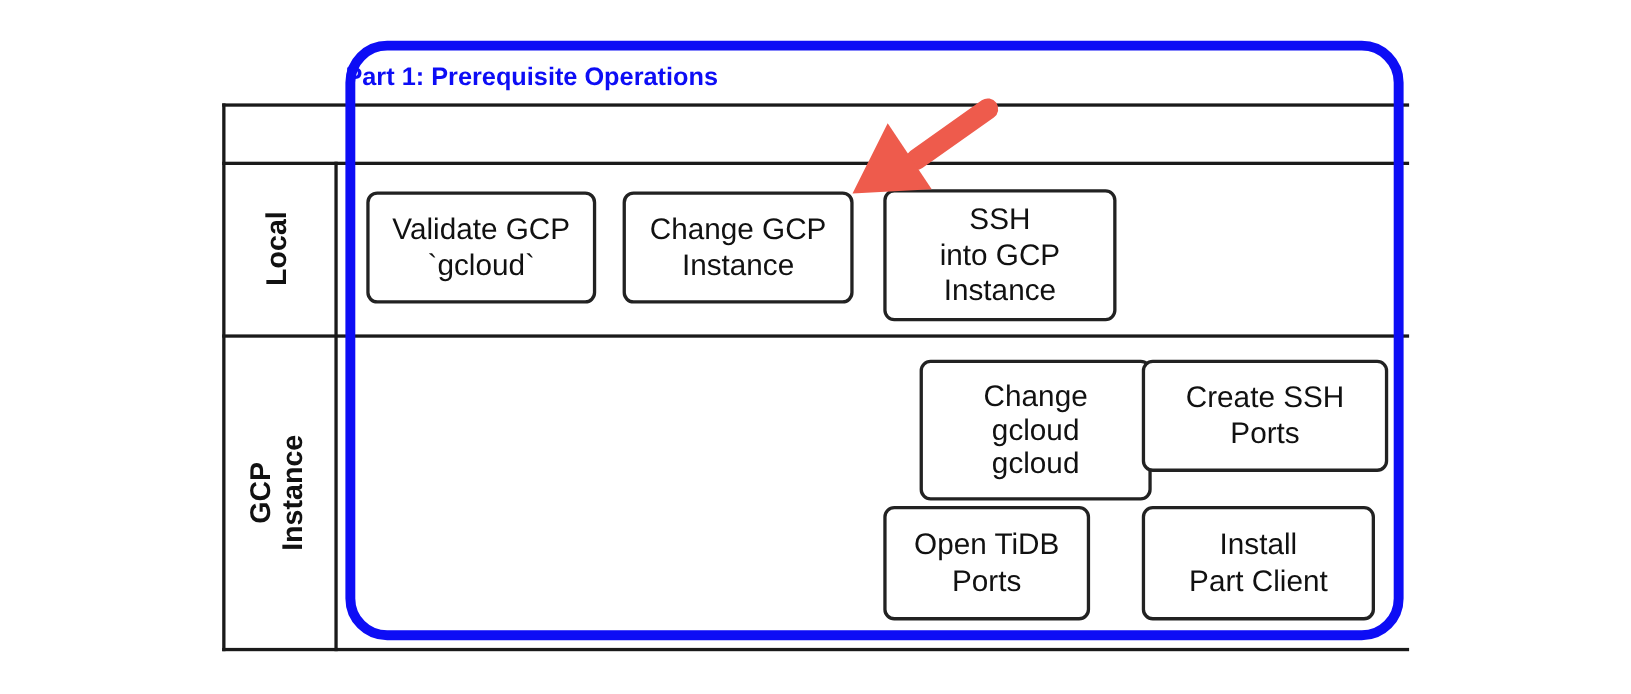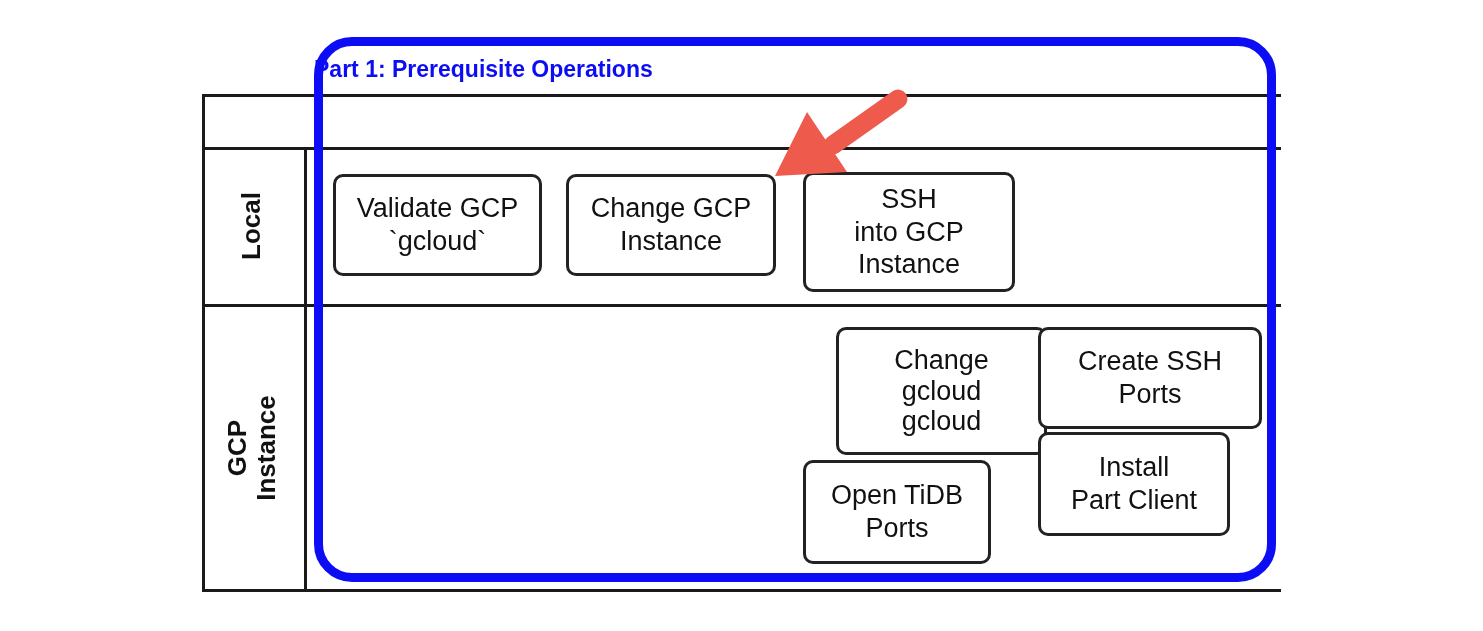--- a/index.html
+++ b/index.html
@@ -128,21 +128,21 @@
     <span class="tline">gcloud</span>
   </div>
   <div class="task-box" style="left:1038px;top:327px;width:224px;height:102px">
     <span class="tline">Create SSH</span>
     <span class="tline">Ports</span>
   </div>
   <div class="task-box" style="left:803px;top:460px;width:188px;height:104px">
     <span class="tline">Open TiDB</span>
     <span class="tline">Ports</span>
   </div>
-  <div class="task-box" style="left:1038px;top:432px;width:192px;height:104px">
+  <div class="task-box" style="left:1038px;top:460px;width:212px;height:104px">
     <span class="tline">Install</span>
     <span class="tline">Part Client</span>
   </div>
 
   <svg class="arrow-svg" width="1483" height="631" viewBox="0 0 1483 631">
     <line x1="898" y1="99" x2="833" y2="145" stroke="#EE5B4C" stroke-width="19" stroke-linecap="round"></line>
     <polygon points="775,176 807,112 847,172" fill="#EE5B4C"></polygon>
   </svg>
 
 </div>

